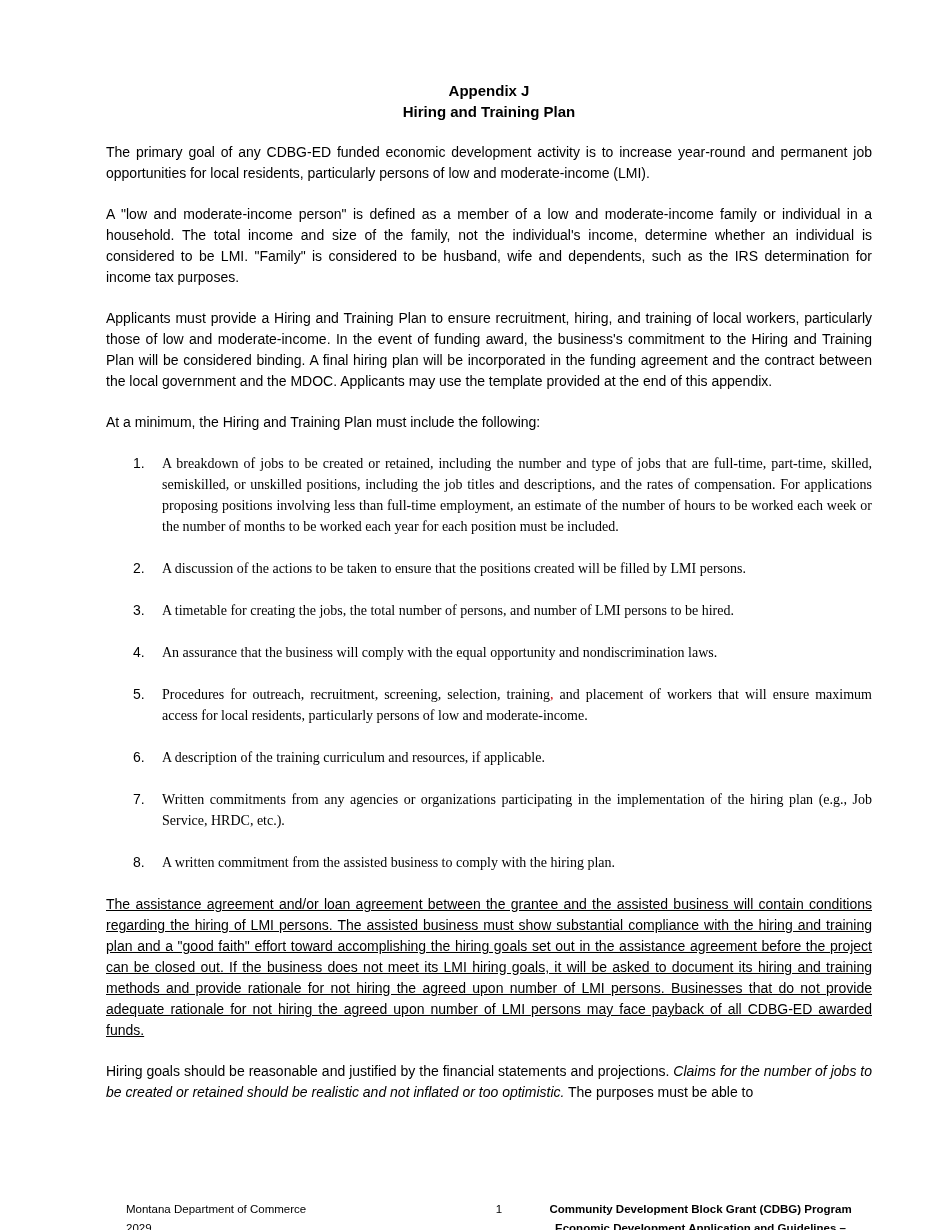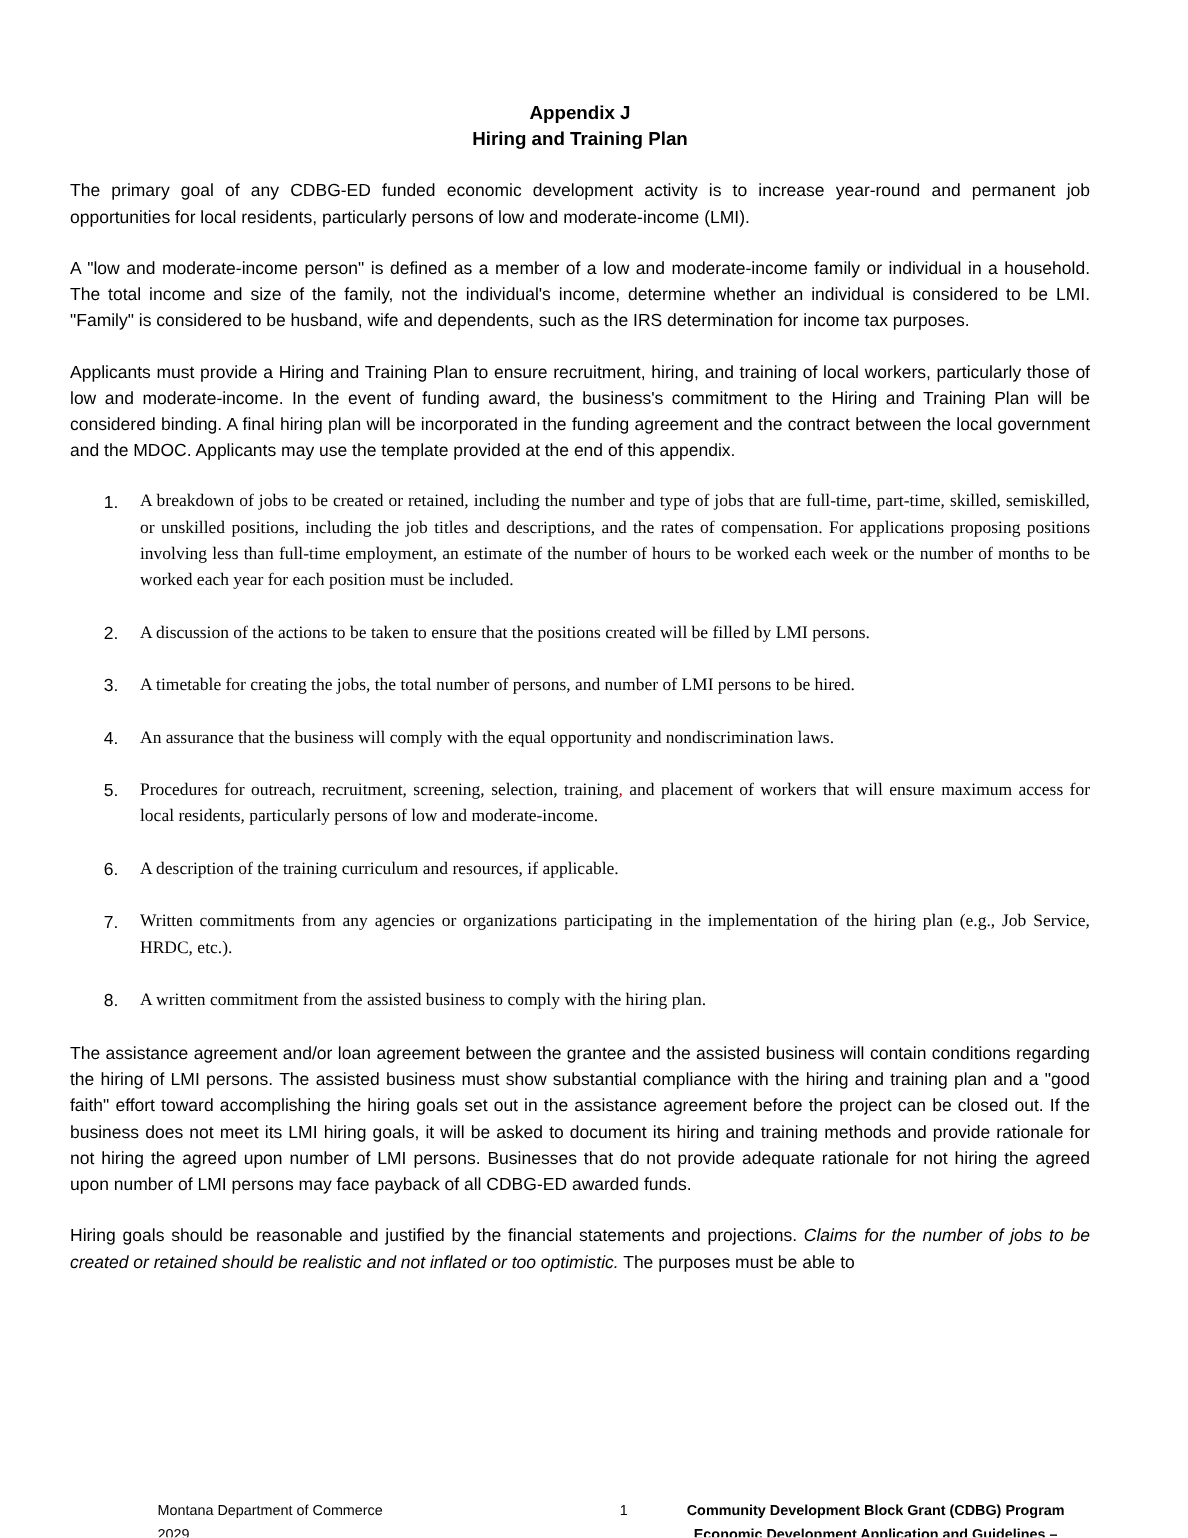--- a/index.html
+++ b/index.html
@@ -6,21 +6,21 @@
     margin: 0;
     padding: 0;
     background: #ffffff;
   }
   .page {
     position: relative;
     width: 950px;
     height: 1230px;
     background: #ffffff;
     box-sizing: border-box;
-    padding: 80px 78px 0 56px;
+    padding: 80px 78px 0 106px;
     font-family: "Liberation Sans", sans-serif;
     font-size: 14px;
     line-height: 21px;
     color: #000000;
     overflow: hidden;
   }
   .doc-title {
     text-align: center;
     font-weight: bold;
     font-size: 15px;
@@ -46,20 +46,21 @@
     flex: none;
     width: 29px;
   }
   .list-item .txt {
     flex: 1;
     text-align: justify;
     font-family: Liberation Serif, serif;
   }
   .mt-extra {
     margin-top: 4px;
+    text-decoration: underline;
   }
   .red {
     color: #c00000;
   }
   .italic {
     font-style: italic;
   }
   .footer {
     position: absolute;
     top: 1200px;
@@ -84,20 +85,21 @@
     <div>Appendix J</div>
     <div>Hiring and Training Plan</div>
   </div>
 
   <p class="para">The primary goal of any CDBG-ED funded economic development activity is to increase year-round and permanent job opportunities for local residents, particularly persons of low and moderate-income (LMI).</p>
 
   <p class="para">A "low and moderate-income person" is defined as a member of a low and moderate-income family or individual in a household. The total income and size of the family, not the individual's income, determine whether an individual is considered to be LMI. "Family" is considered to be husband, wife and dependents, such as the IRS determination for income tax purposes.</p>
 
   <p class="para">Applicants must provide a Hiring and Training Plan to ensure recruitment, hiring, and training of local workers, particularly those of low and moderate-income. In the event of funding award, the business's commitment to the Hiring and Training Plan will be considered binding. A final hiring plan will be incorporated in the funding agreement and the contract between the local government and the MDOC.  Applicants may use the template provided at the end of this appendix.</p>
 
+  <p class="para no-justify">At a minimum, the Hiring and Training Plan must include the following:</p>
 
   <div class="list">
 
     <div class="list-item">
       <span class="num">1.</span>
       <span class="txt">A breakdown of jobs to be created or retained, including the number and type of jobs that are full-time, part-time, skilled, semiskilled, or unskilled positions, including the job titles and descriptions, and the rates of compensation. For applications proposing positions involving less than full-time employment, an estimate of the number of hours to be worked each week or the number of months to be worked each year for each position must be included.</span>
     </div>
 
     <div class="list-item">
       <span class="num">2.</span>

